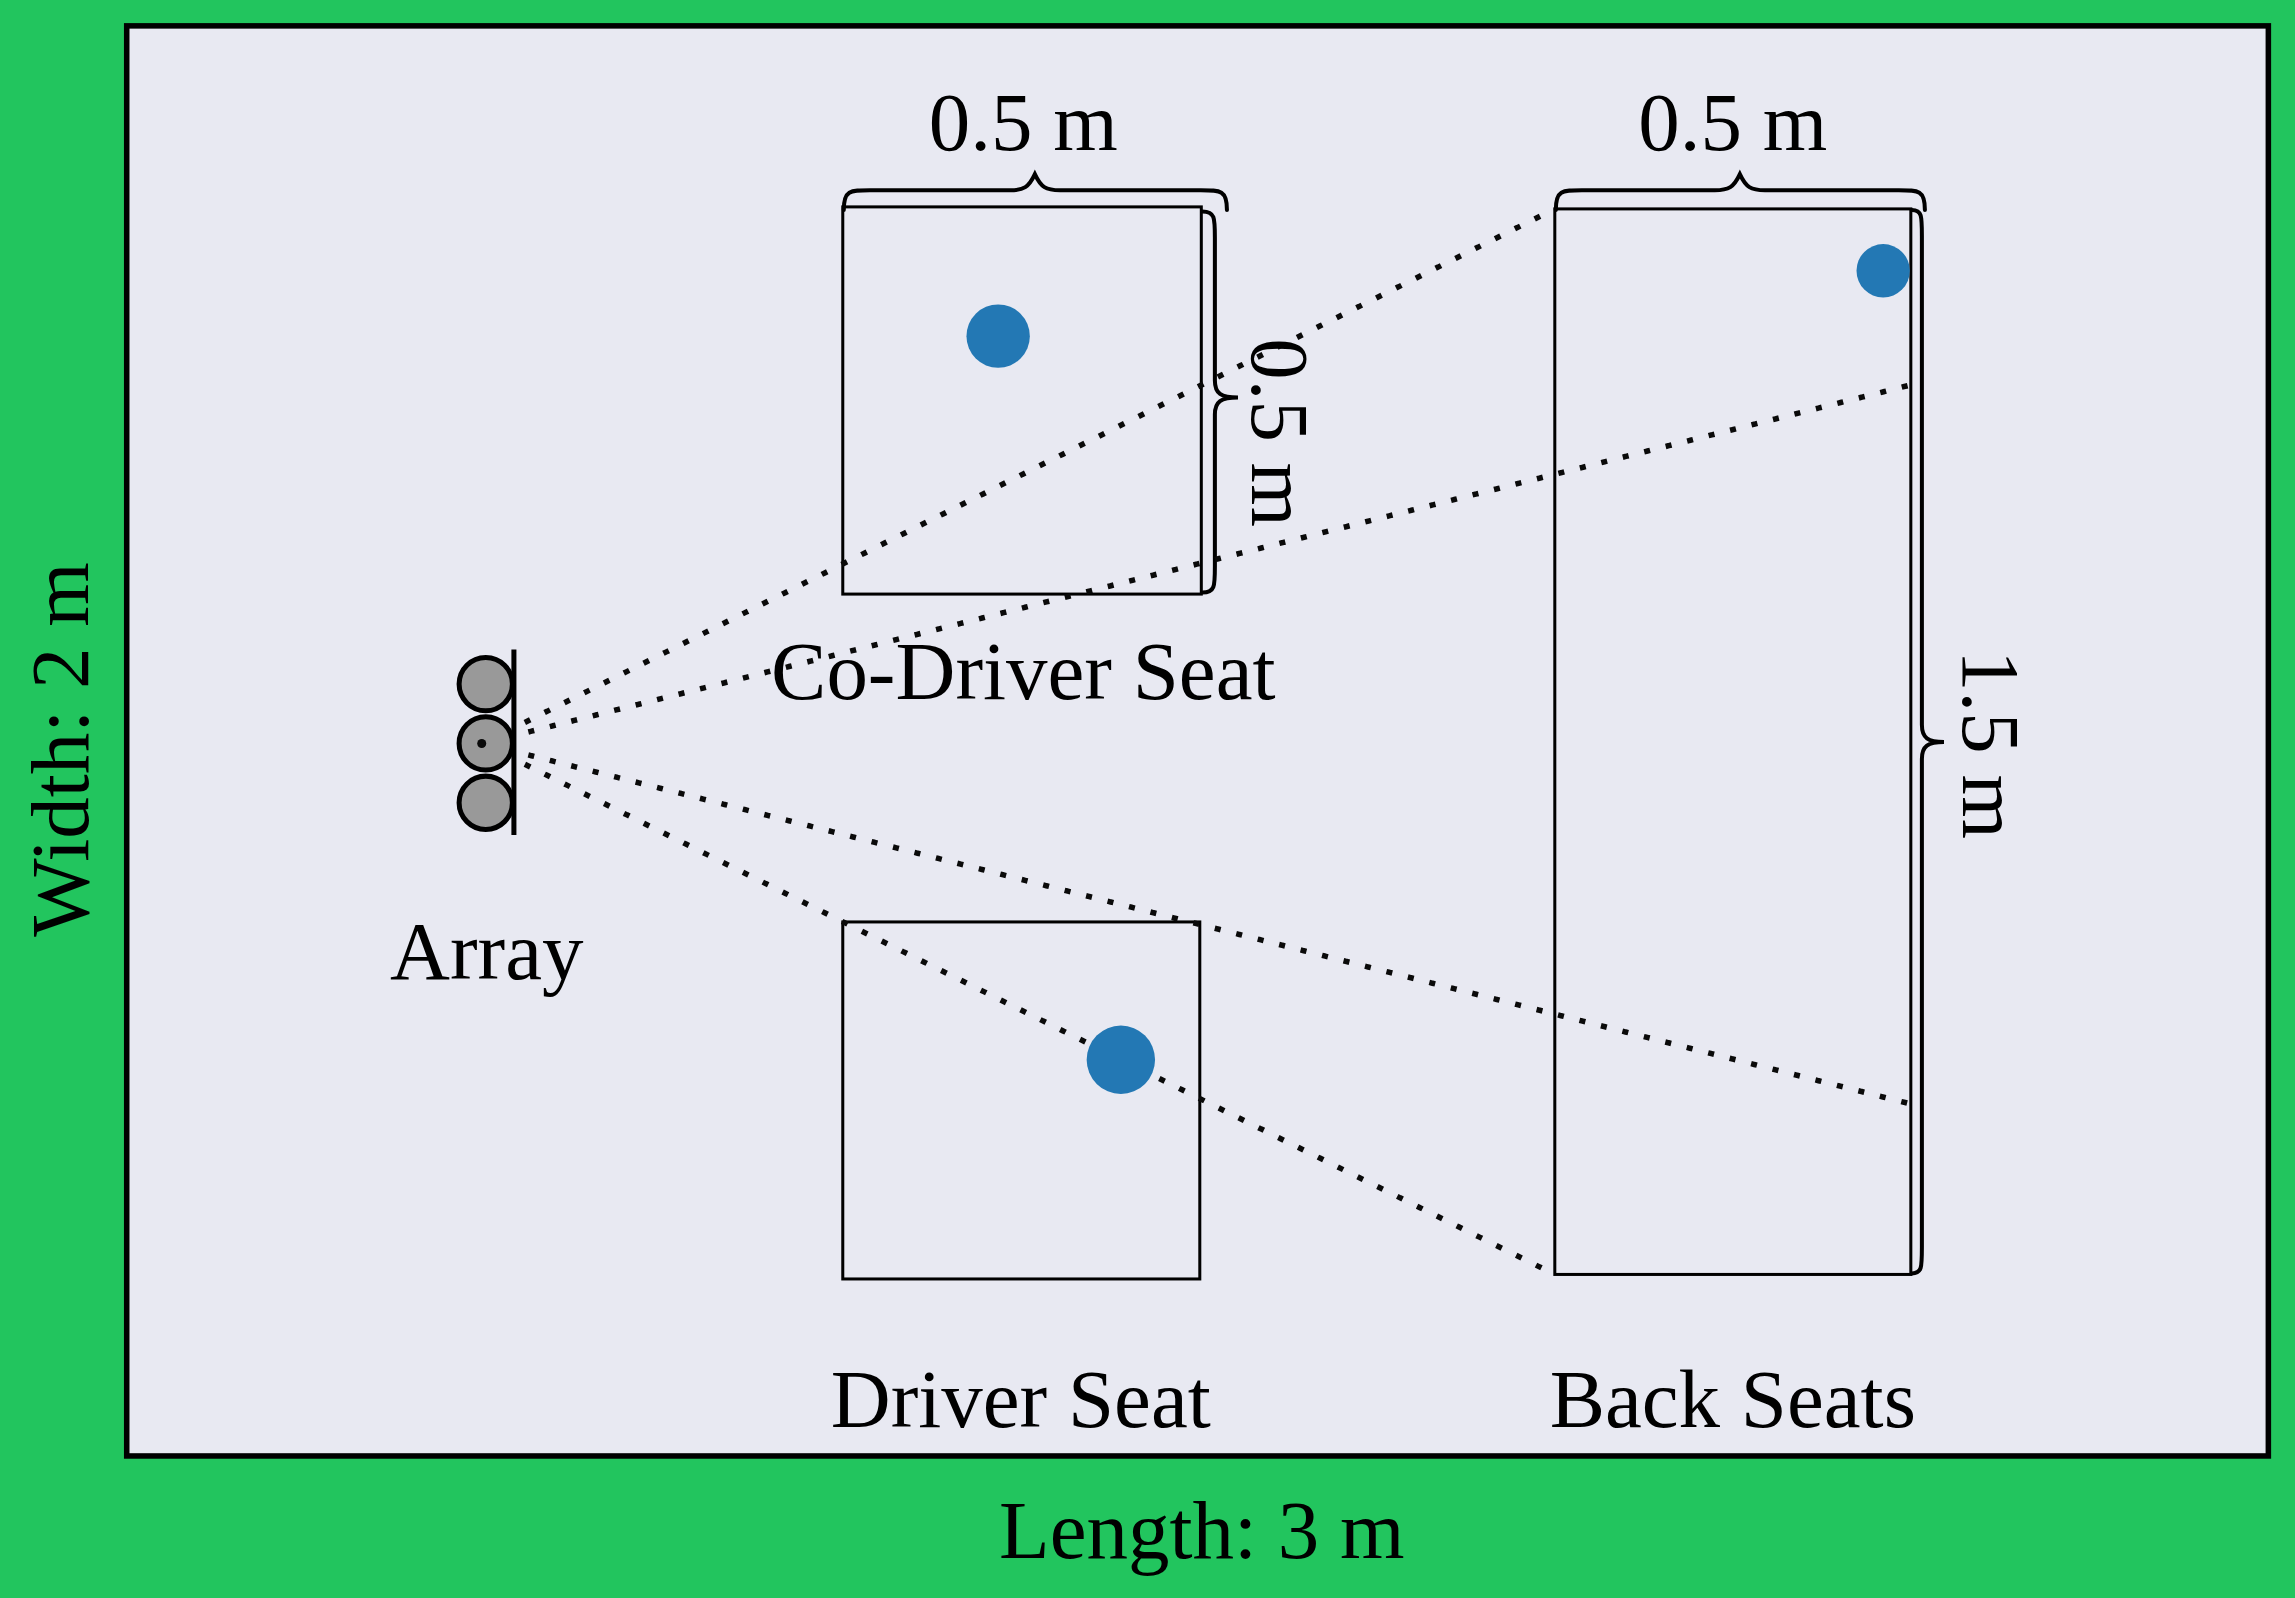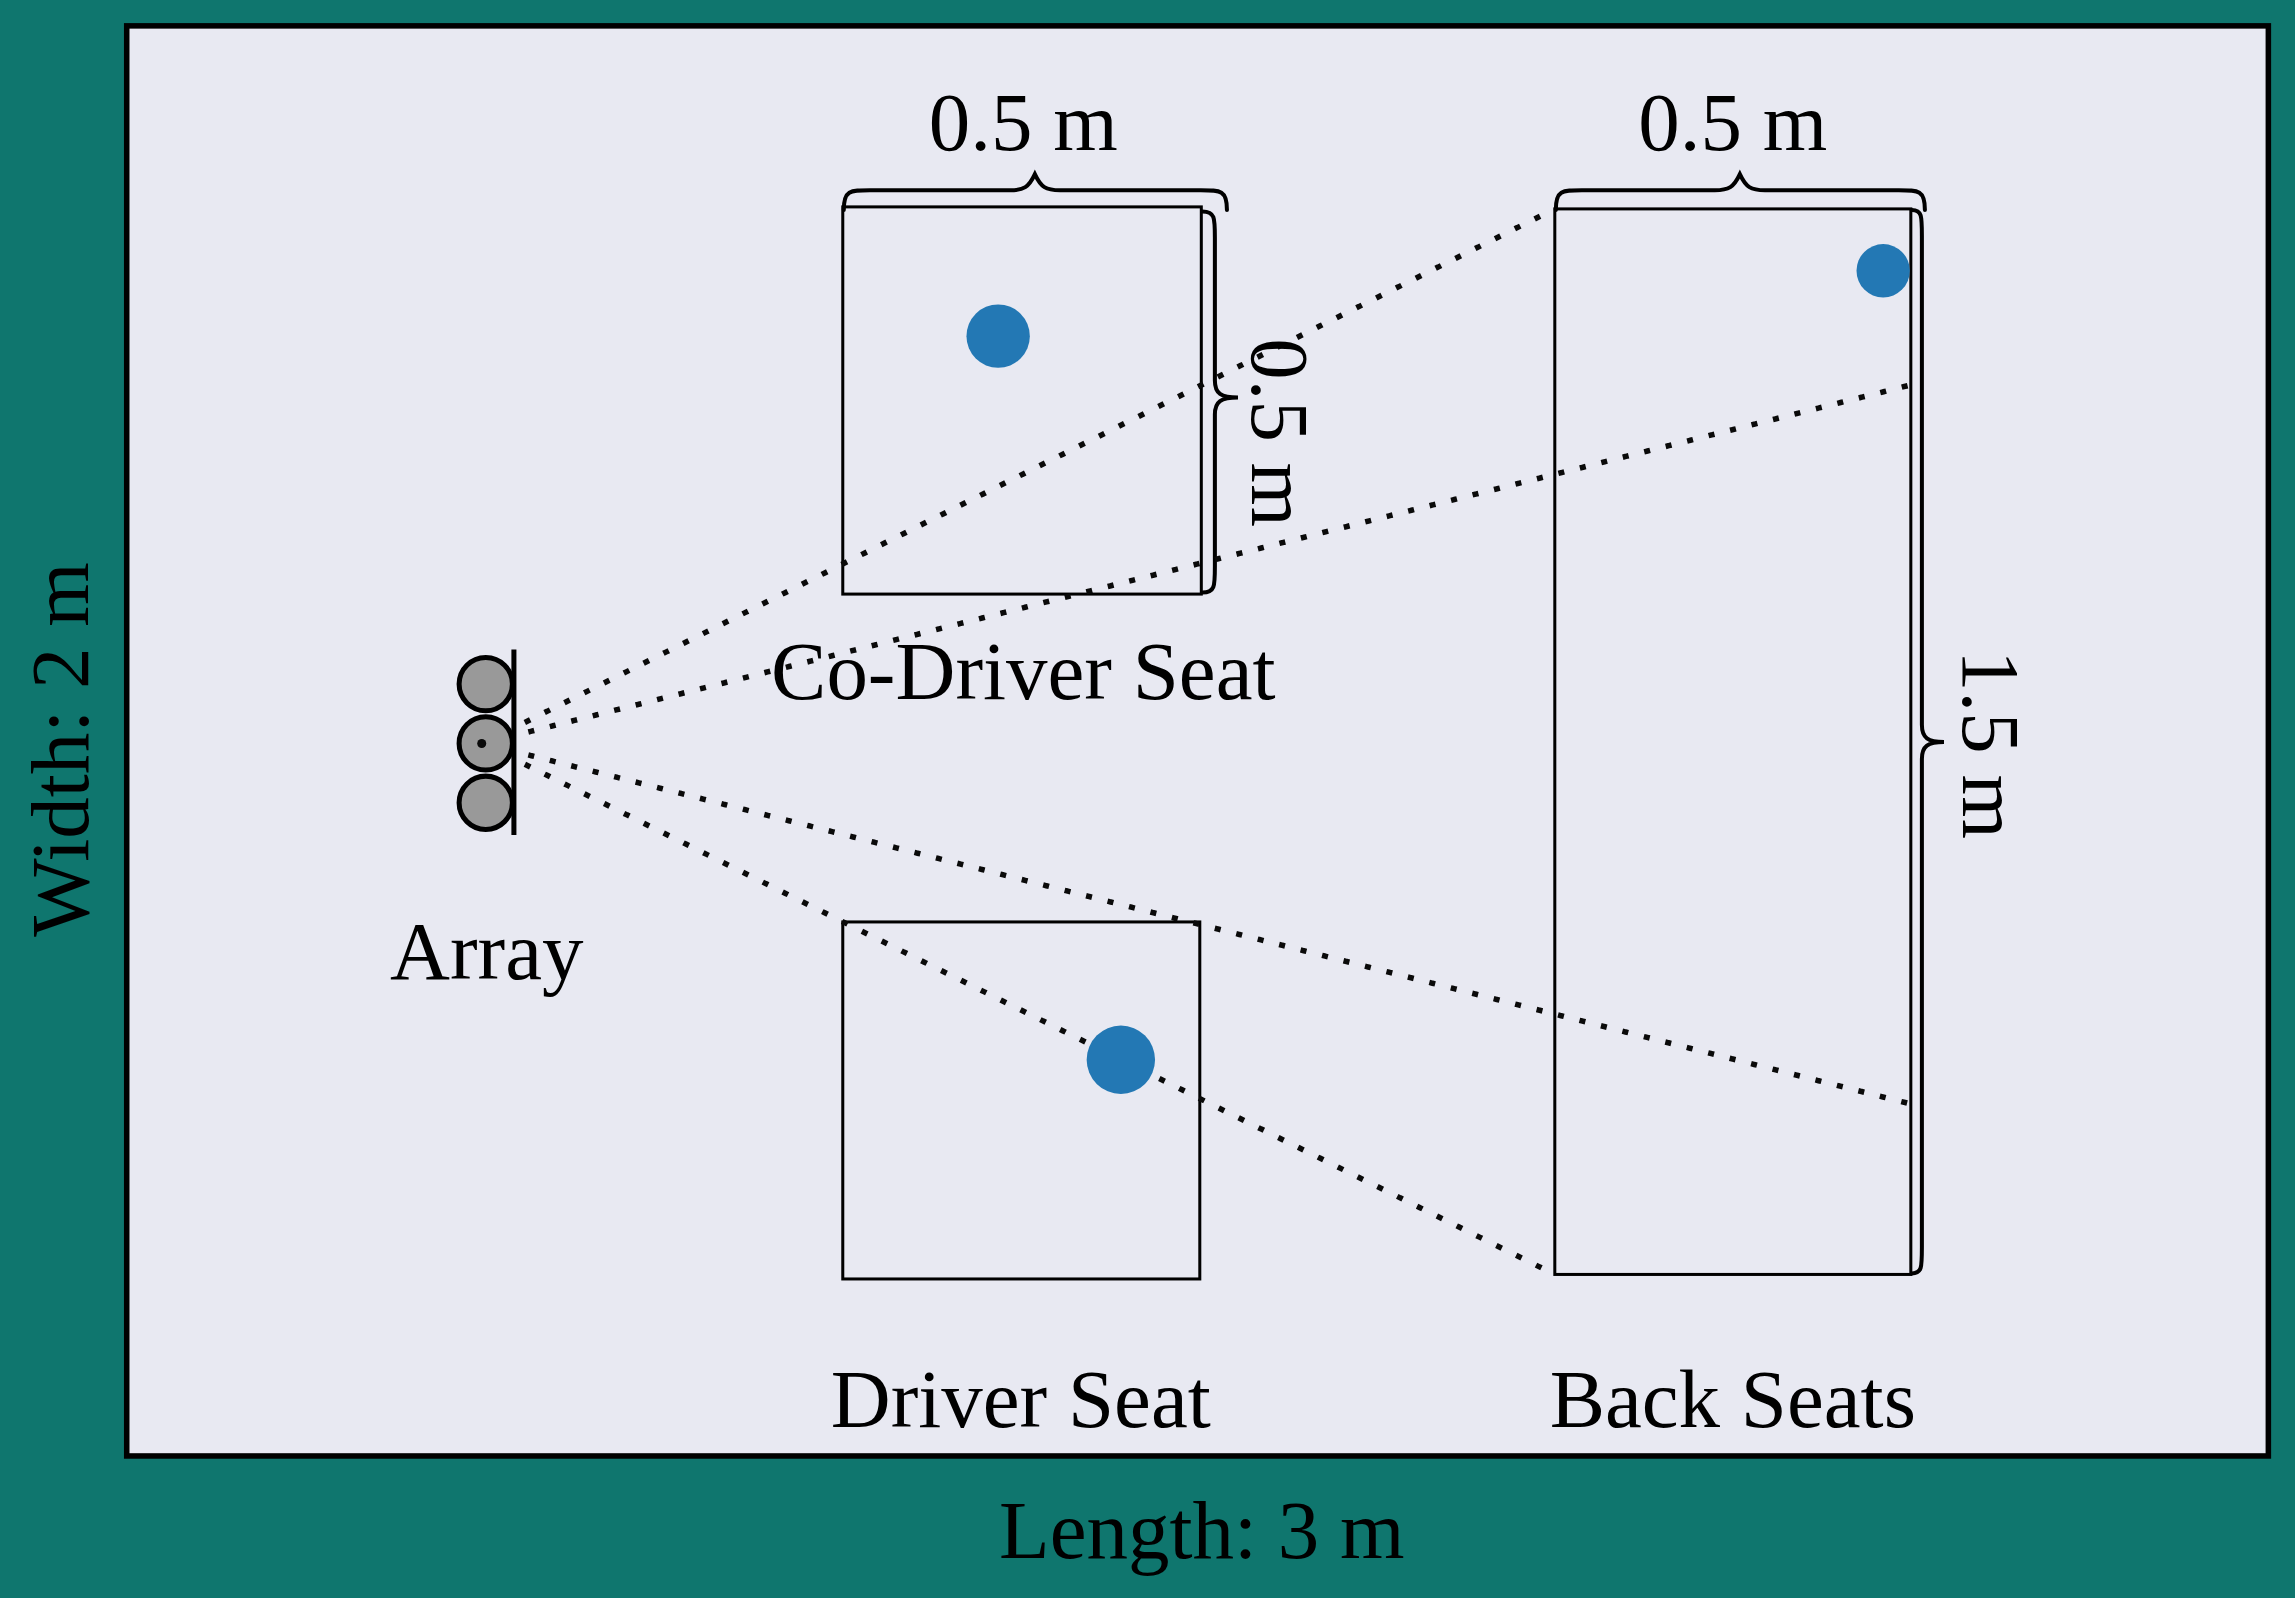--- a/index.html
+++ b/index.html
@@ -4,21 +4,21 @@
 <style>
   html, body {
     margin: 0;
     padding: 0;
     background: #ffffff;
   }
   #stage {
     position: relative;
     width: 2295px;
     height: 1599px;
-    background: #0f766e;
+    background: #22c55e;
     font-family: "Liberation Serif", "DejaVu Serif", serif;
   }
   #stage svg {
     position: absolute;
     inset: 0;
     display: block;
   }
   text {
     font-family: "Liberation Serif", "DejaVu Serif", serif;
     font-size: 165px;

